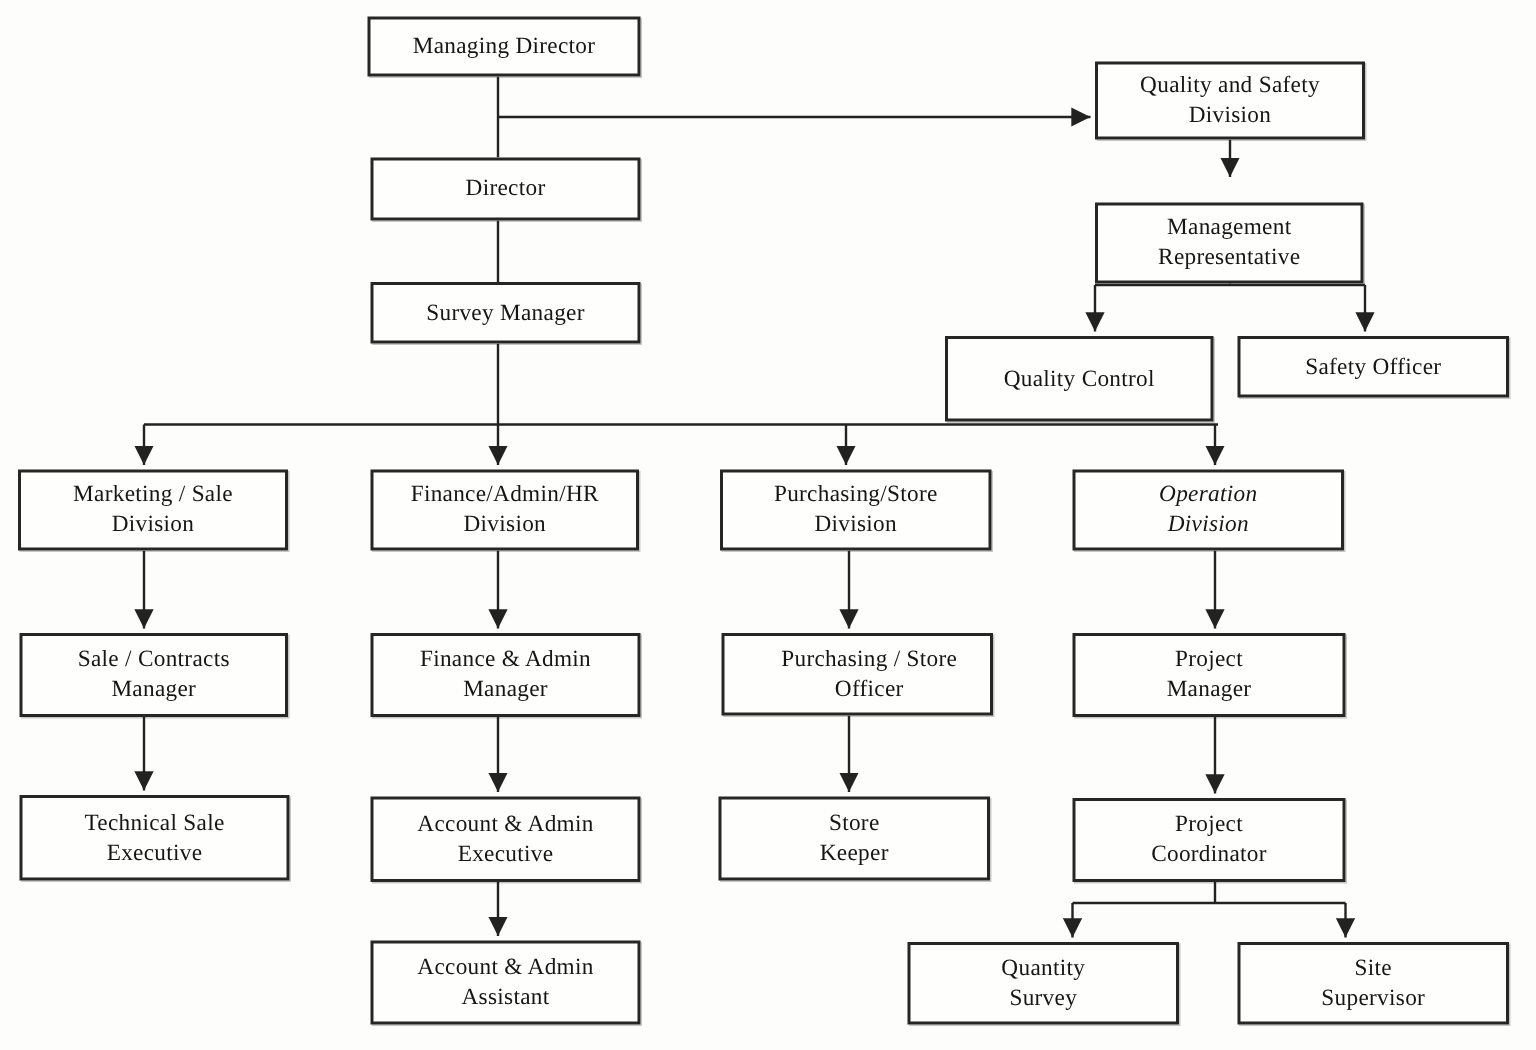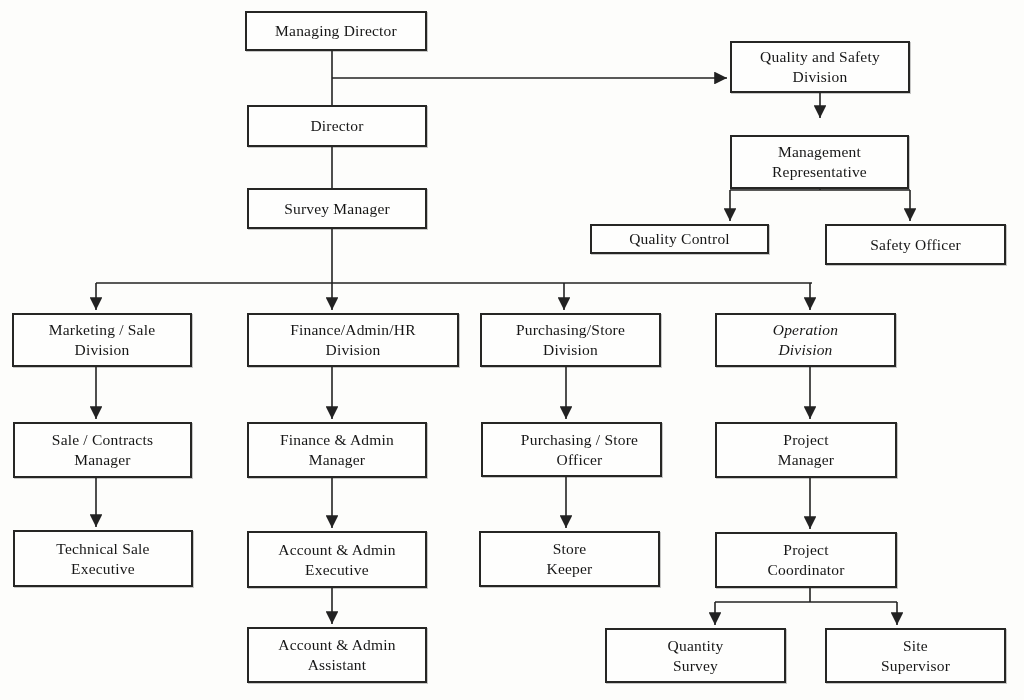--- a/index.html
+++ b/index.html
@@ -22,24 +22,24 @@
     white-space:pre-line;
     font-size:15.5px;line-height:20px;color:#161616;
     letter-spacing:.2px;
   }
   
   #n-managing-director{left:245px;top:11px;width:182px;height:40px;}
   #n-director{left:247px;top:105px;width:180px;height:42px;}
   #n-general-manager{left:247px;top:188px;width:180px;height:41px;}
   #n-quality-safety-division{left:730px;top:41px;width:180px;height:52px;}
   #n-management-representative{left:730px;top:121px;width:179px;height:54px;margin-top:14px;}
-  #n-quality-control{left:590px;top:224px;width:179px;height:30px;}
+  #n-quality-control{left:630px;top:224px;width:179px;height:57px;}
   #n-safety-officer{left:825px;top:224px;width:181px;height:41px;}
   #n-marketing-sale-division{left:12px;top:313px;width:180px;height:54px;}
-  #n-finance-admin-hr-division{left:247px;top:313px;width:212px;height:54px;}
+  #n-finance-admin-hr-division{left:247px;top:313px;width:179px;height:54px;}
   #n-purchasing-store-division{left:480px;top:313px;width:181px;height:54px;}
   #n-operation-division{left:715px;top:313px;width:181px;height:54px;font-style:italic;}
   #n-sale-contracts-manager{left:13px;top:422px;width:179px;height:56px;}
   #n-finance-admin-manager{left:247px;top:422px;width:180px;height:56px;}
   #n-purchasing-store-officer{left:481px;top:422px;width:181px;height:55px;padding-left:16px;}
   #n-project-manager{left:715px;top:422px;width:182px;height:56px;}
   #n-technical-sale-executive{left:13px;top:530px;width:180px;height:57px;}
   #n-account-admin-executive{left:247px;top:531px;width:180px;height:57px;}
   #n-store-keeper{left:479px;top:531px;width:181px;height:56px;}
   #n-project-coordinator{left:715px;top:532px;width:182px;height:56px;}

